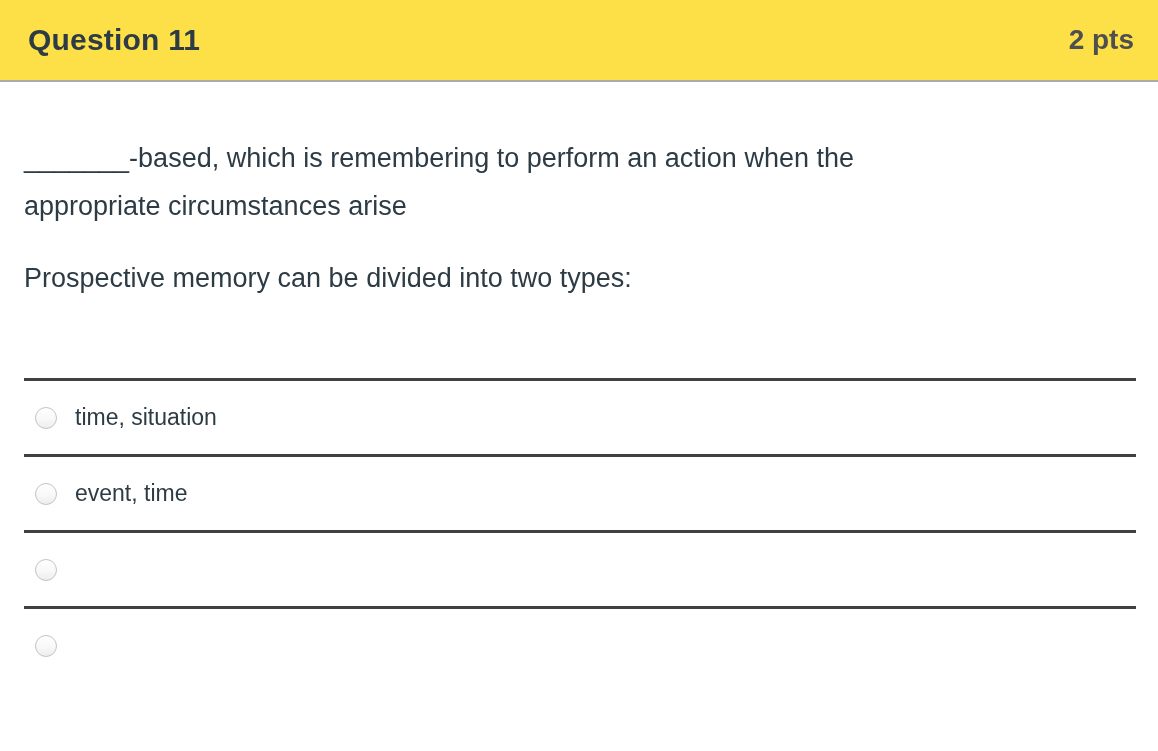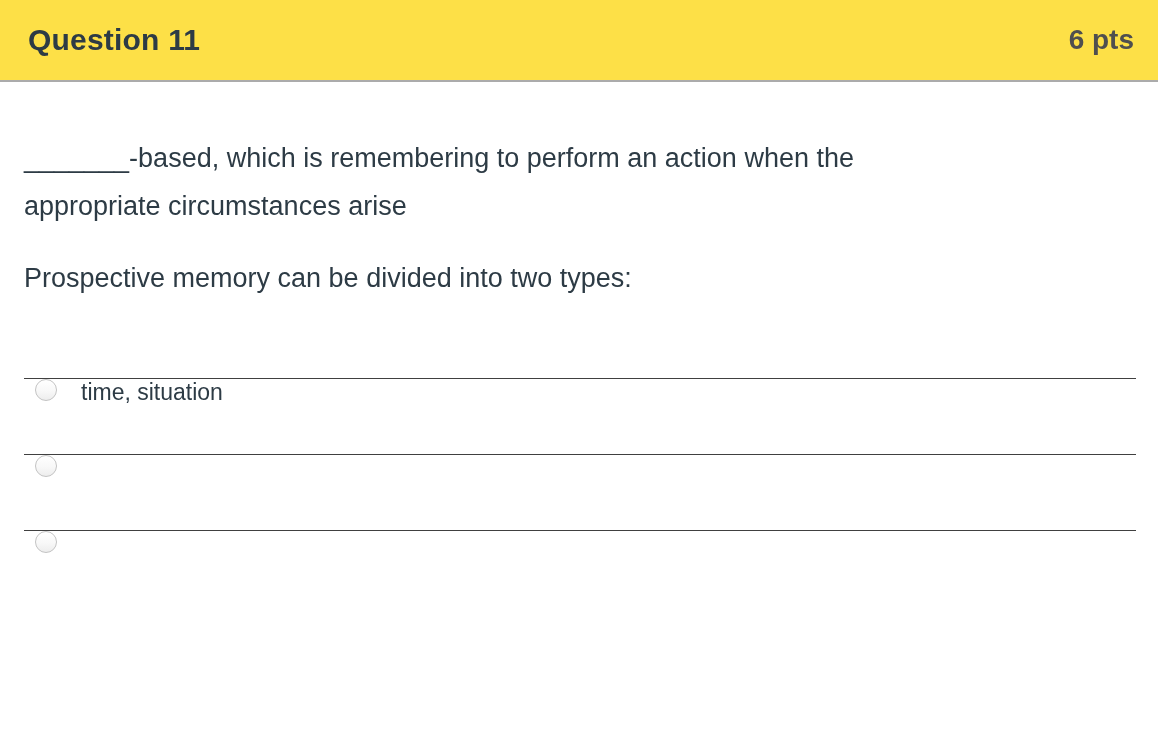--- a/index.html
+++ b/index.html
@@ -41,25 +41,25 @@
     font-size: 27px;
     line-height: 48px;
   }
   .question-body .para { margin: 0; }
   .question-body .para + .para { margin-top: 24px; }
   .answers {
     margin: 76px 22px 0 24px;
   }
   .answer-option {
     height: 76px;
-    border-top: 1px solid #404040;
+    border-top: 3px solid #404040;
     display: flex;
-    align-items: flex-start;
+    align-items: center;
     padding-left: 11px;
-    gap: 24px;
+    gap: 18px;
     cursor: pointer;
   }
   .radio {
     width: 22px;
     height: 22px;
     border-radius: 50%;
     border: 1px solid #c3c3c3;
     background: linear-gradient(to bottom, #ffffff 0%, #f8f8f8 55%, #ededed 100%);
     box-shadow: inset 0 1px 1px rgba(255,255,255,0.9);
     flex: 0 0 auto;
@@ -69,38 +69,42 @@
     color: #2d3b45;
   }
 </style>
 </head>
 <body>
 
 <div class="question-card">
 
   <div class="question-header">
     <div class="question-title">Question 11</div>
-    <div class="question-points">6 pts</div>
+    <div class="question-points">2 pts</div>
   </div>
 
   <div class="question-body">
     <p class="para">
       <span style="display:block">_______-based, which is remembering to perform an action when the</span>
       <span style="display:block">appropriate circumstances arise</span>
     </p>
     <p class="para">Prospective memory can be divided into two types:</p>
   </div>
 
   <div class="answers">
 
     <div class="answer-option">
       <span class="radio"></span>
       <span class="answer-label">time, situation</span>
     </div>
 
+    <div class="answer-option">
+      <span class="radio"></span>
+      <span class="answer-label">event, time</span>
+    </div>
 
     <div class="answer-option">
       <span class="radio"></span>
     </div>
 
     <div class="answer-option">
       <span class="radio"></span>
     </div>
 
   </div>

